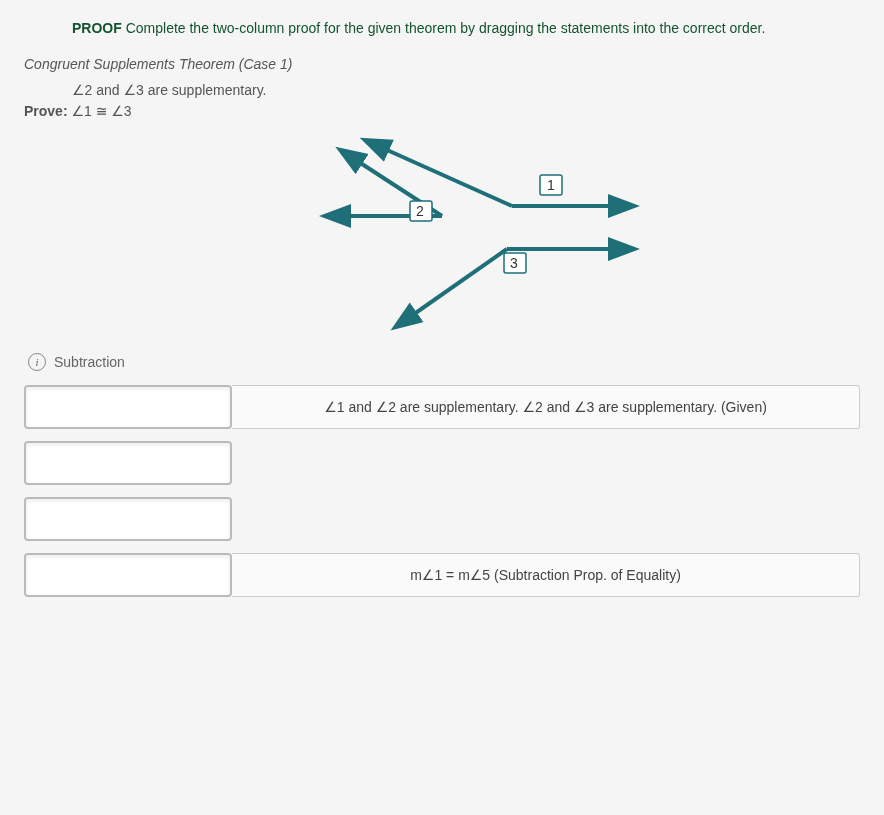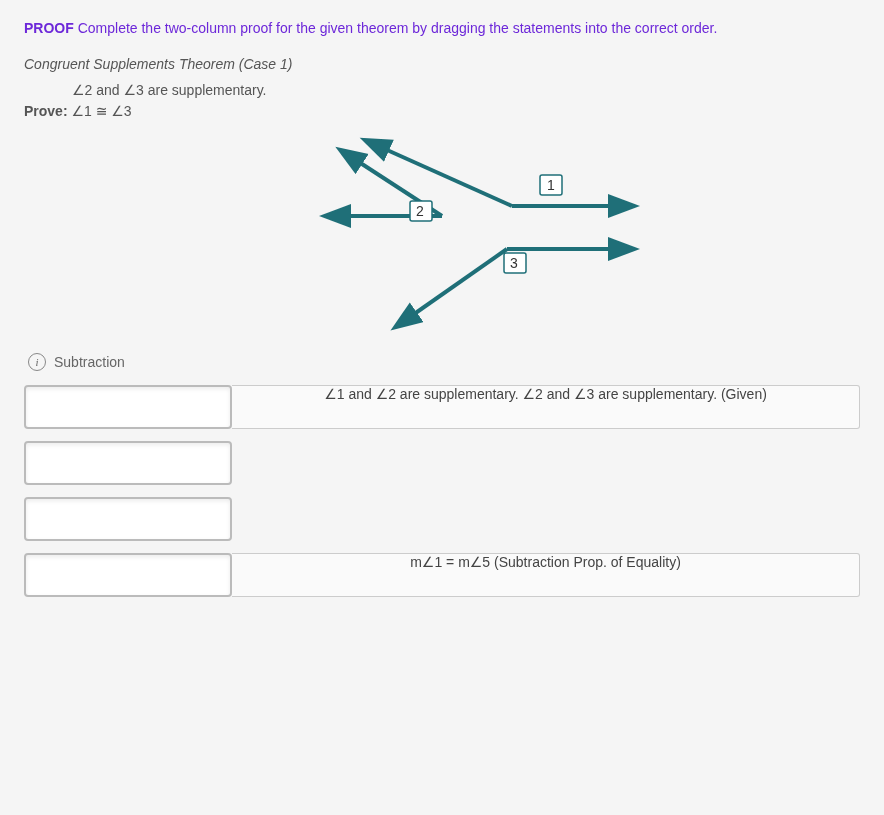--- a/index.html
+++ b/index.html
@@ -5,21 +5,21 @@
   * { box-sizing: border-box; margin: 0; padding: 0; }
   body {
     font-family: Arial, Helvetica, sans-serif;
     background: #f5f5f5;
     color: #333;
     width: 884px;
     height: 815px;
     padding: 20px 24px;
     font-size: 14px;
   }
-  .title-line { margin-bottom: 18px; color: #6d28d9; }
+  .title-line { margin-bottom: 18px; color: #14532d; margin-left: 48px; }
   .title-line .bold { font-weight: bold; }
   .theorem-block { margin-bottom: 8px; color: #555; line-height: 1.55; }
   .theorem-title { margin-bottom: 4px; font-style: italic; }
   .given .label, .prove .label { font-weight: bold; }
   .given-indent { padding-left: 48px; }
   .angle { font-family: Arial, sans-serif; }
   .diagram-wrap { display: flex; justify-content: center; margin: 8px 0 22px 0; }
   .instructions-row {
     display: flex; align-items: center; gap: 8px;
     color: #666; margin-bottom: 14px; padding-left: 4px;
@@ -36,21 +36,21 @@
     border: 2px solid #bbb; border-radius: 4px;
     background: #fff;
     box-shadow: inset 0 2px 4px rgba(0,0,0,0.08);
     flex-shrink: 0;
   }
   .statement-cell {
     flex: 1;
     border: 1px solid #ccc;
     border-left: none;
     background: #fafafa;
-    display: flex; justify-content: center;
+    display: flex; align-items: center; justify-content: center;
     padding: 0 12px;
     color: #444;
     font-size: 14px;
     min-height: 44px;
     border-top-right-radius: 3px;
     border-bottom-right-radius: 3px;
   }
   .drag-handle {
     display: inline-flex; flex-direction: column; gap: 1px;
     margin-left: 6px; vertical-align: middle;

